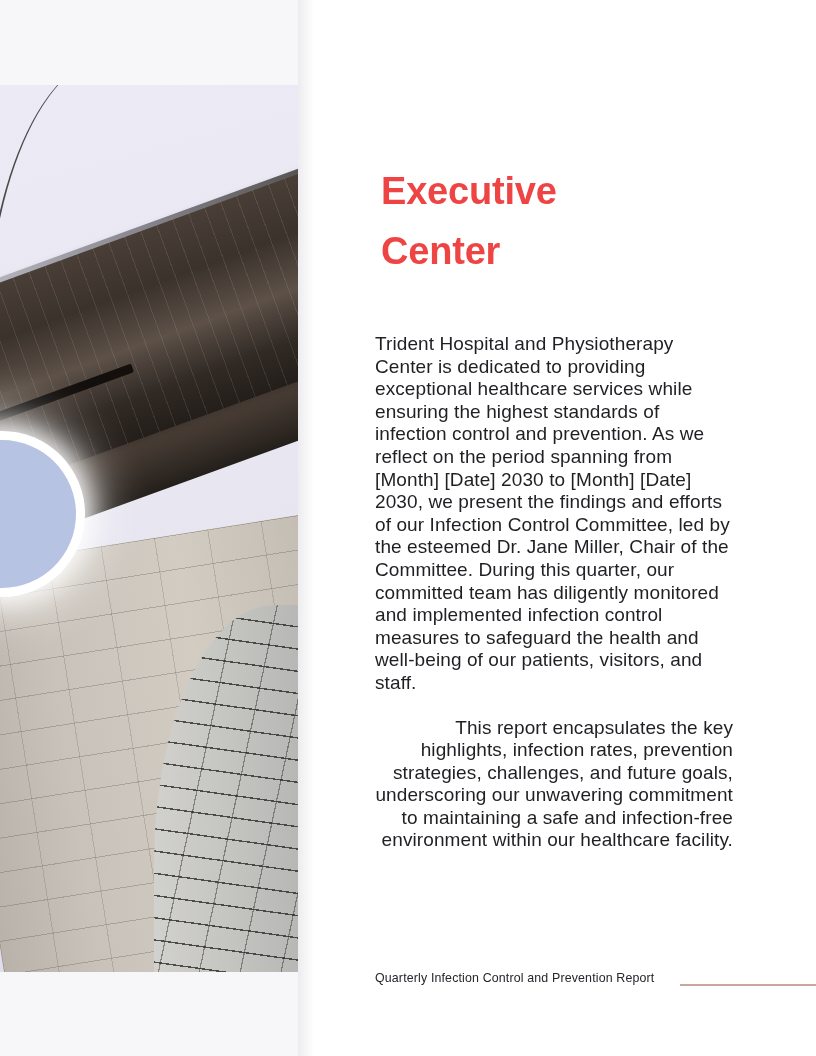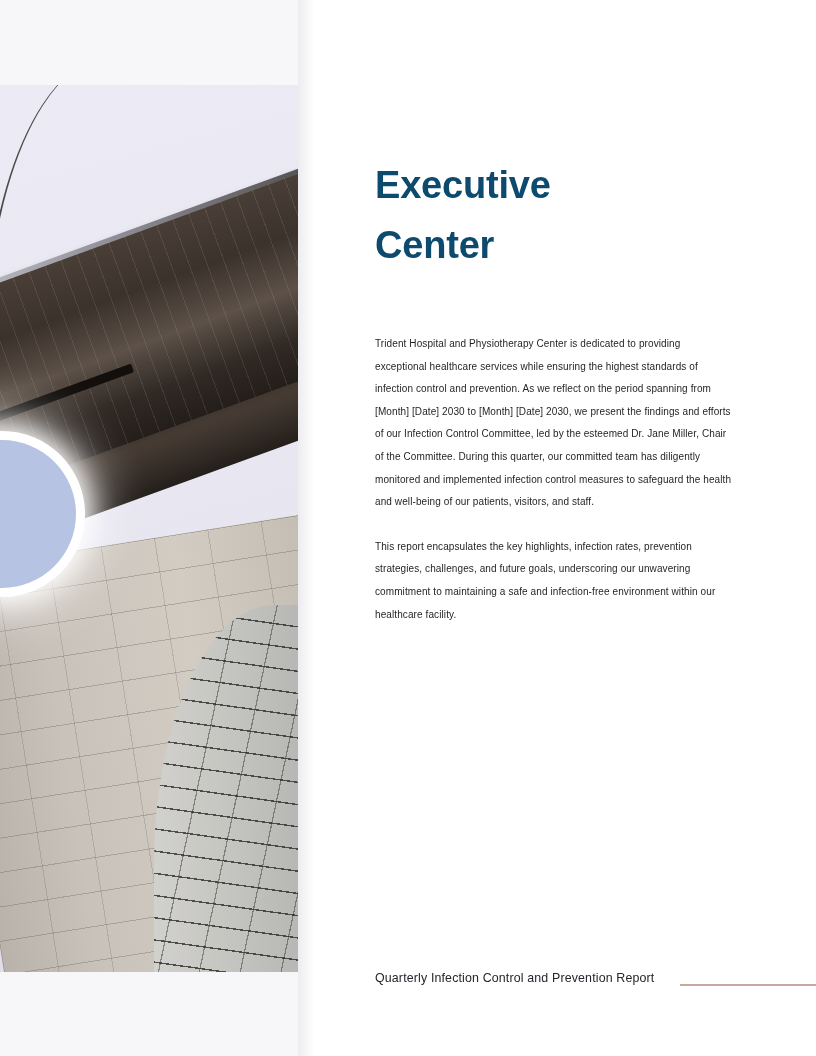--- a/index.html
+++ b/index.html
@@ -192,46 +192,46 @@
     top: 0;
     width: 360px;
     height: 1056px;
   }
 
   .title {
     position: absolute;
     top: 155px;
     left: 0;
     width: 330px;
-    margin: 0;
-    color: #0c4a6e;
+    margin: 6px;
+    color: #ef4444;
     font-family: "Liberation Sans", sans-serif;
     font-size: 38px;
     font-weight: bold;
     line-height: 60px;
     letter-spacing: -0.2px;
   }
 
   .body-copy {
     position: absolute;
     top: 333px;
     left: 0;
     width: 358px;
   }
 
   .para {
     margin: 0 0 22px 0;
     color: #1f1f24;
     font-family: "Liberation Sans", sans-serif;
-    font-size: 10px;
+    font-size: 19px;
     line-height: 22.6px;
     letter-spacing: 0.1px;
     white-space: pre-line;
   }
-  .para:last-child { margin-bottom: 0; }
+  .para:last-child { margin-bottom: 0; text-align: right; }
 
   
   .footer {
     position: absolute;
     left: 375px;
     top: 960px;
     width: 441px;
     height: 26px;
     display: flex;
     align-items: flex-end;

